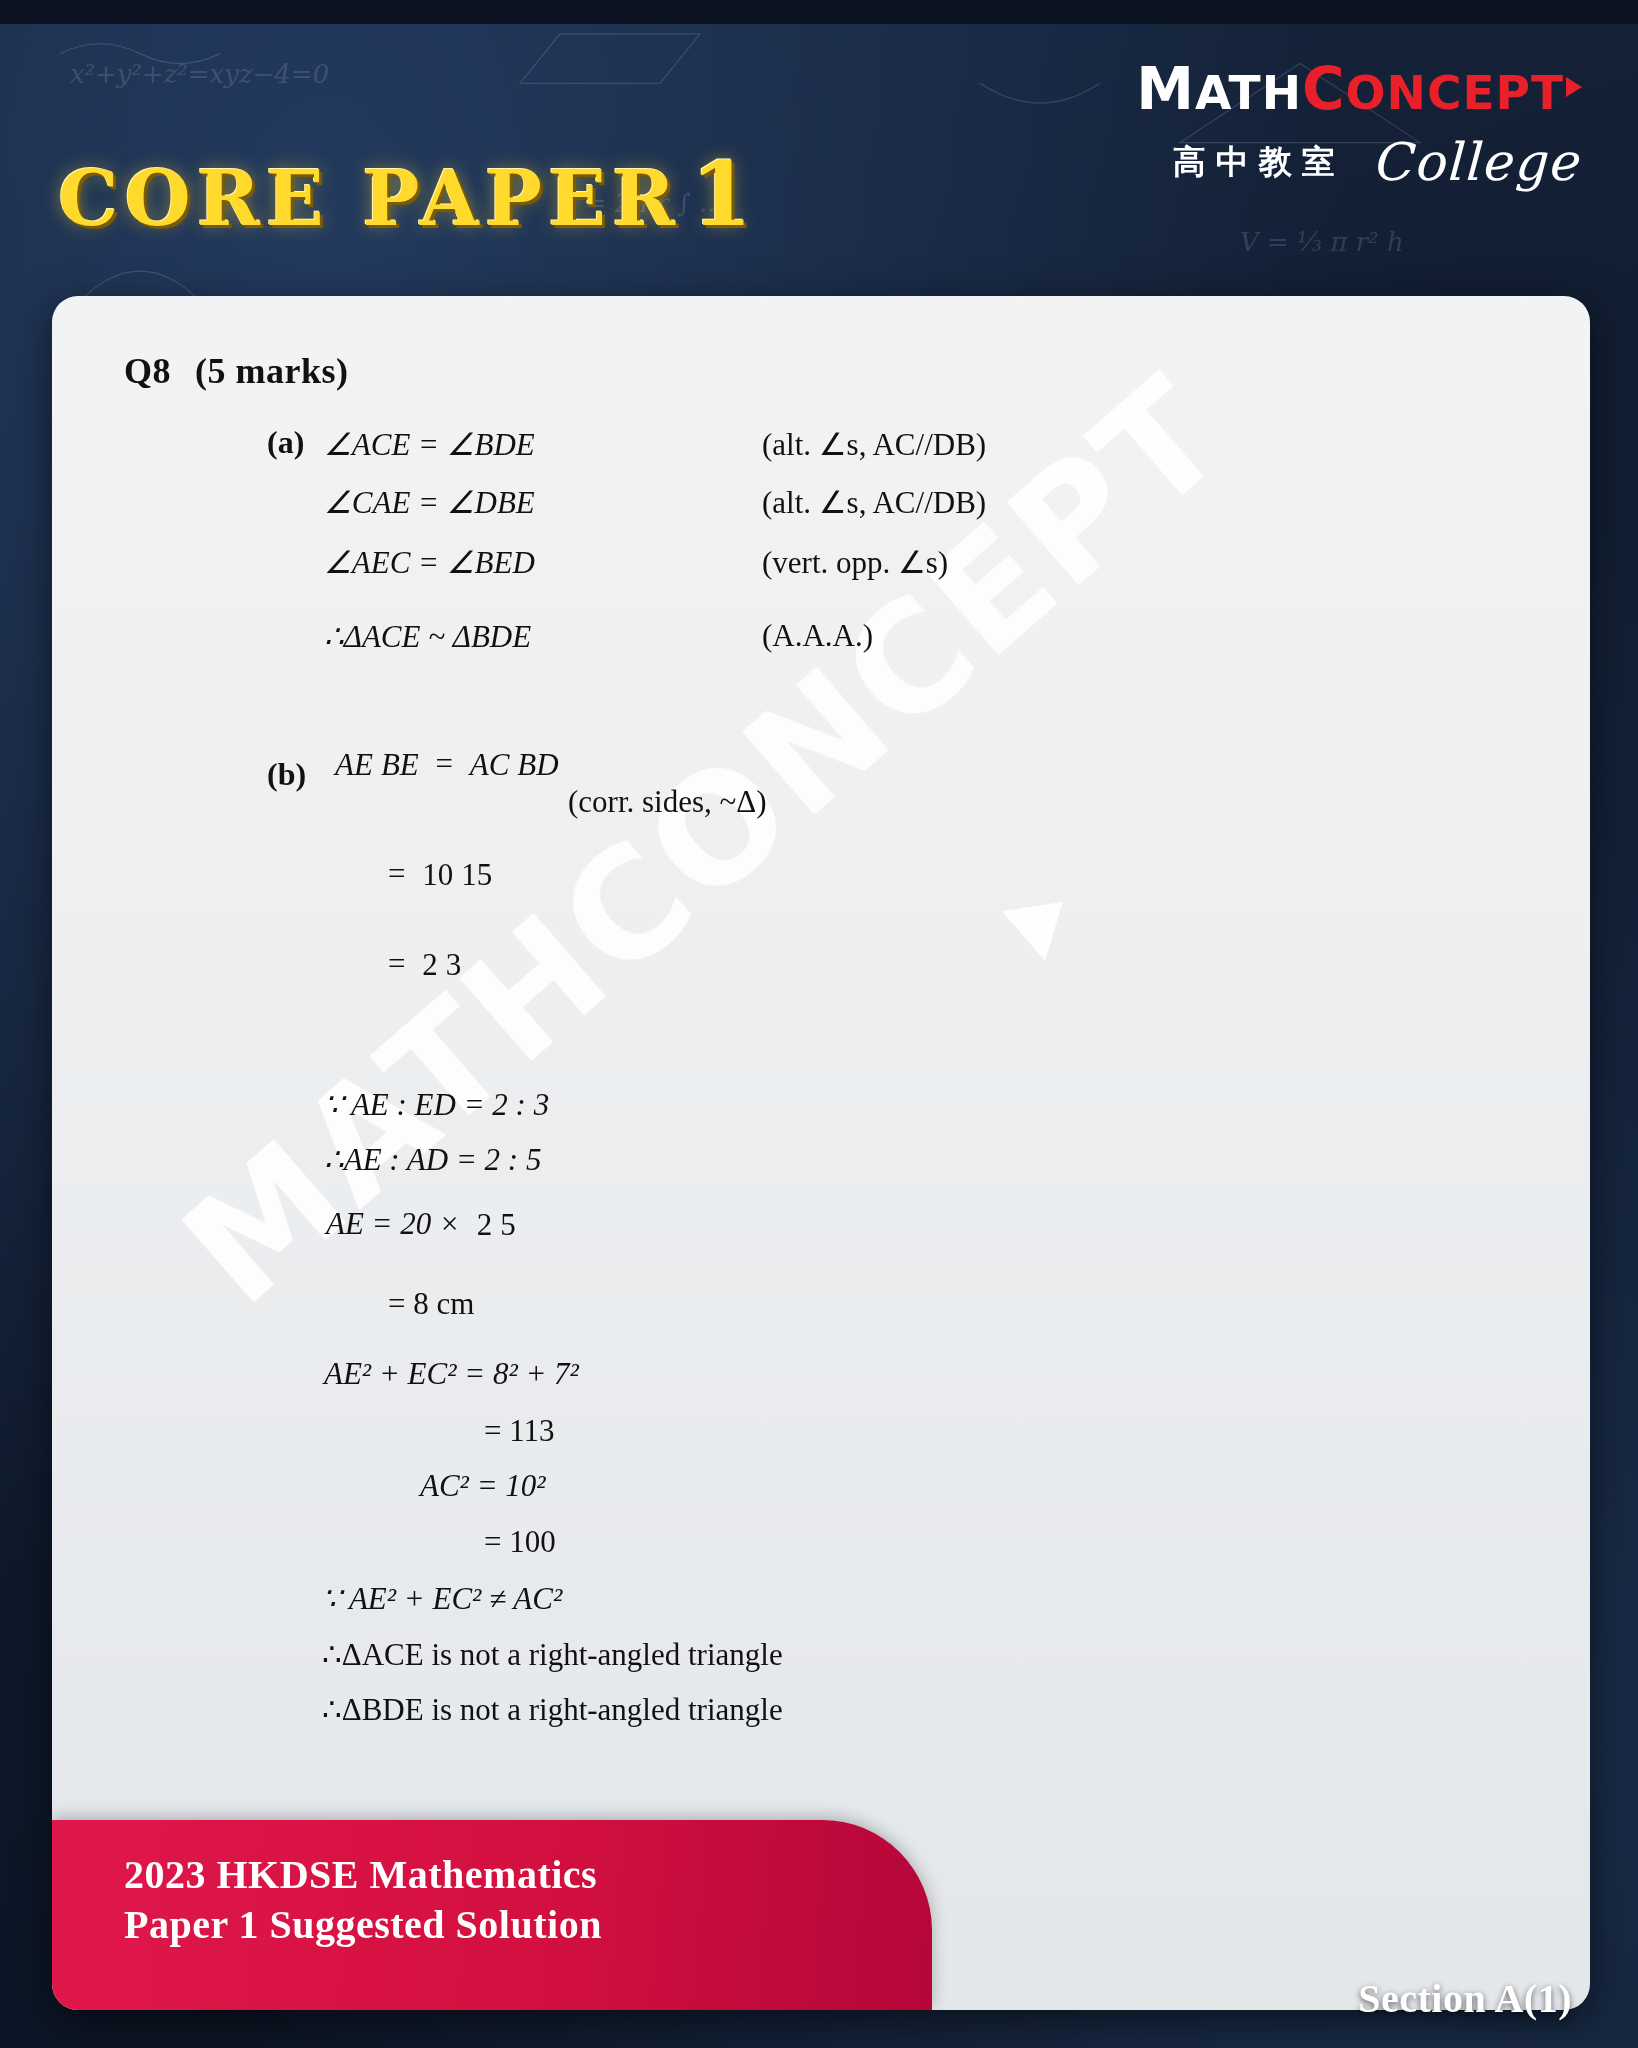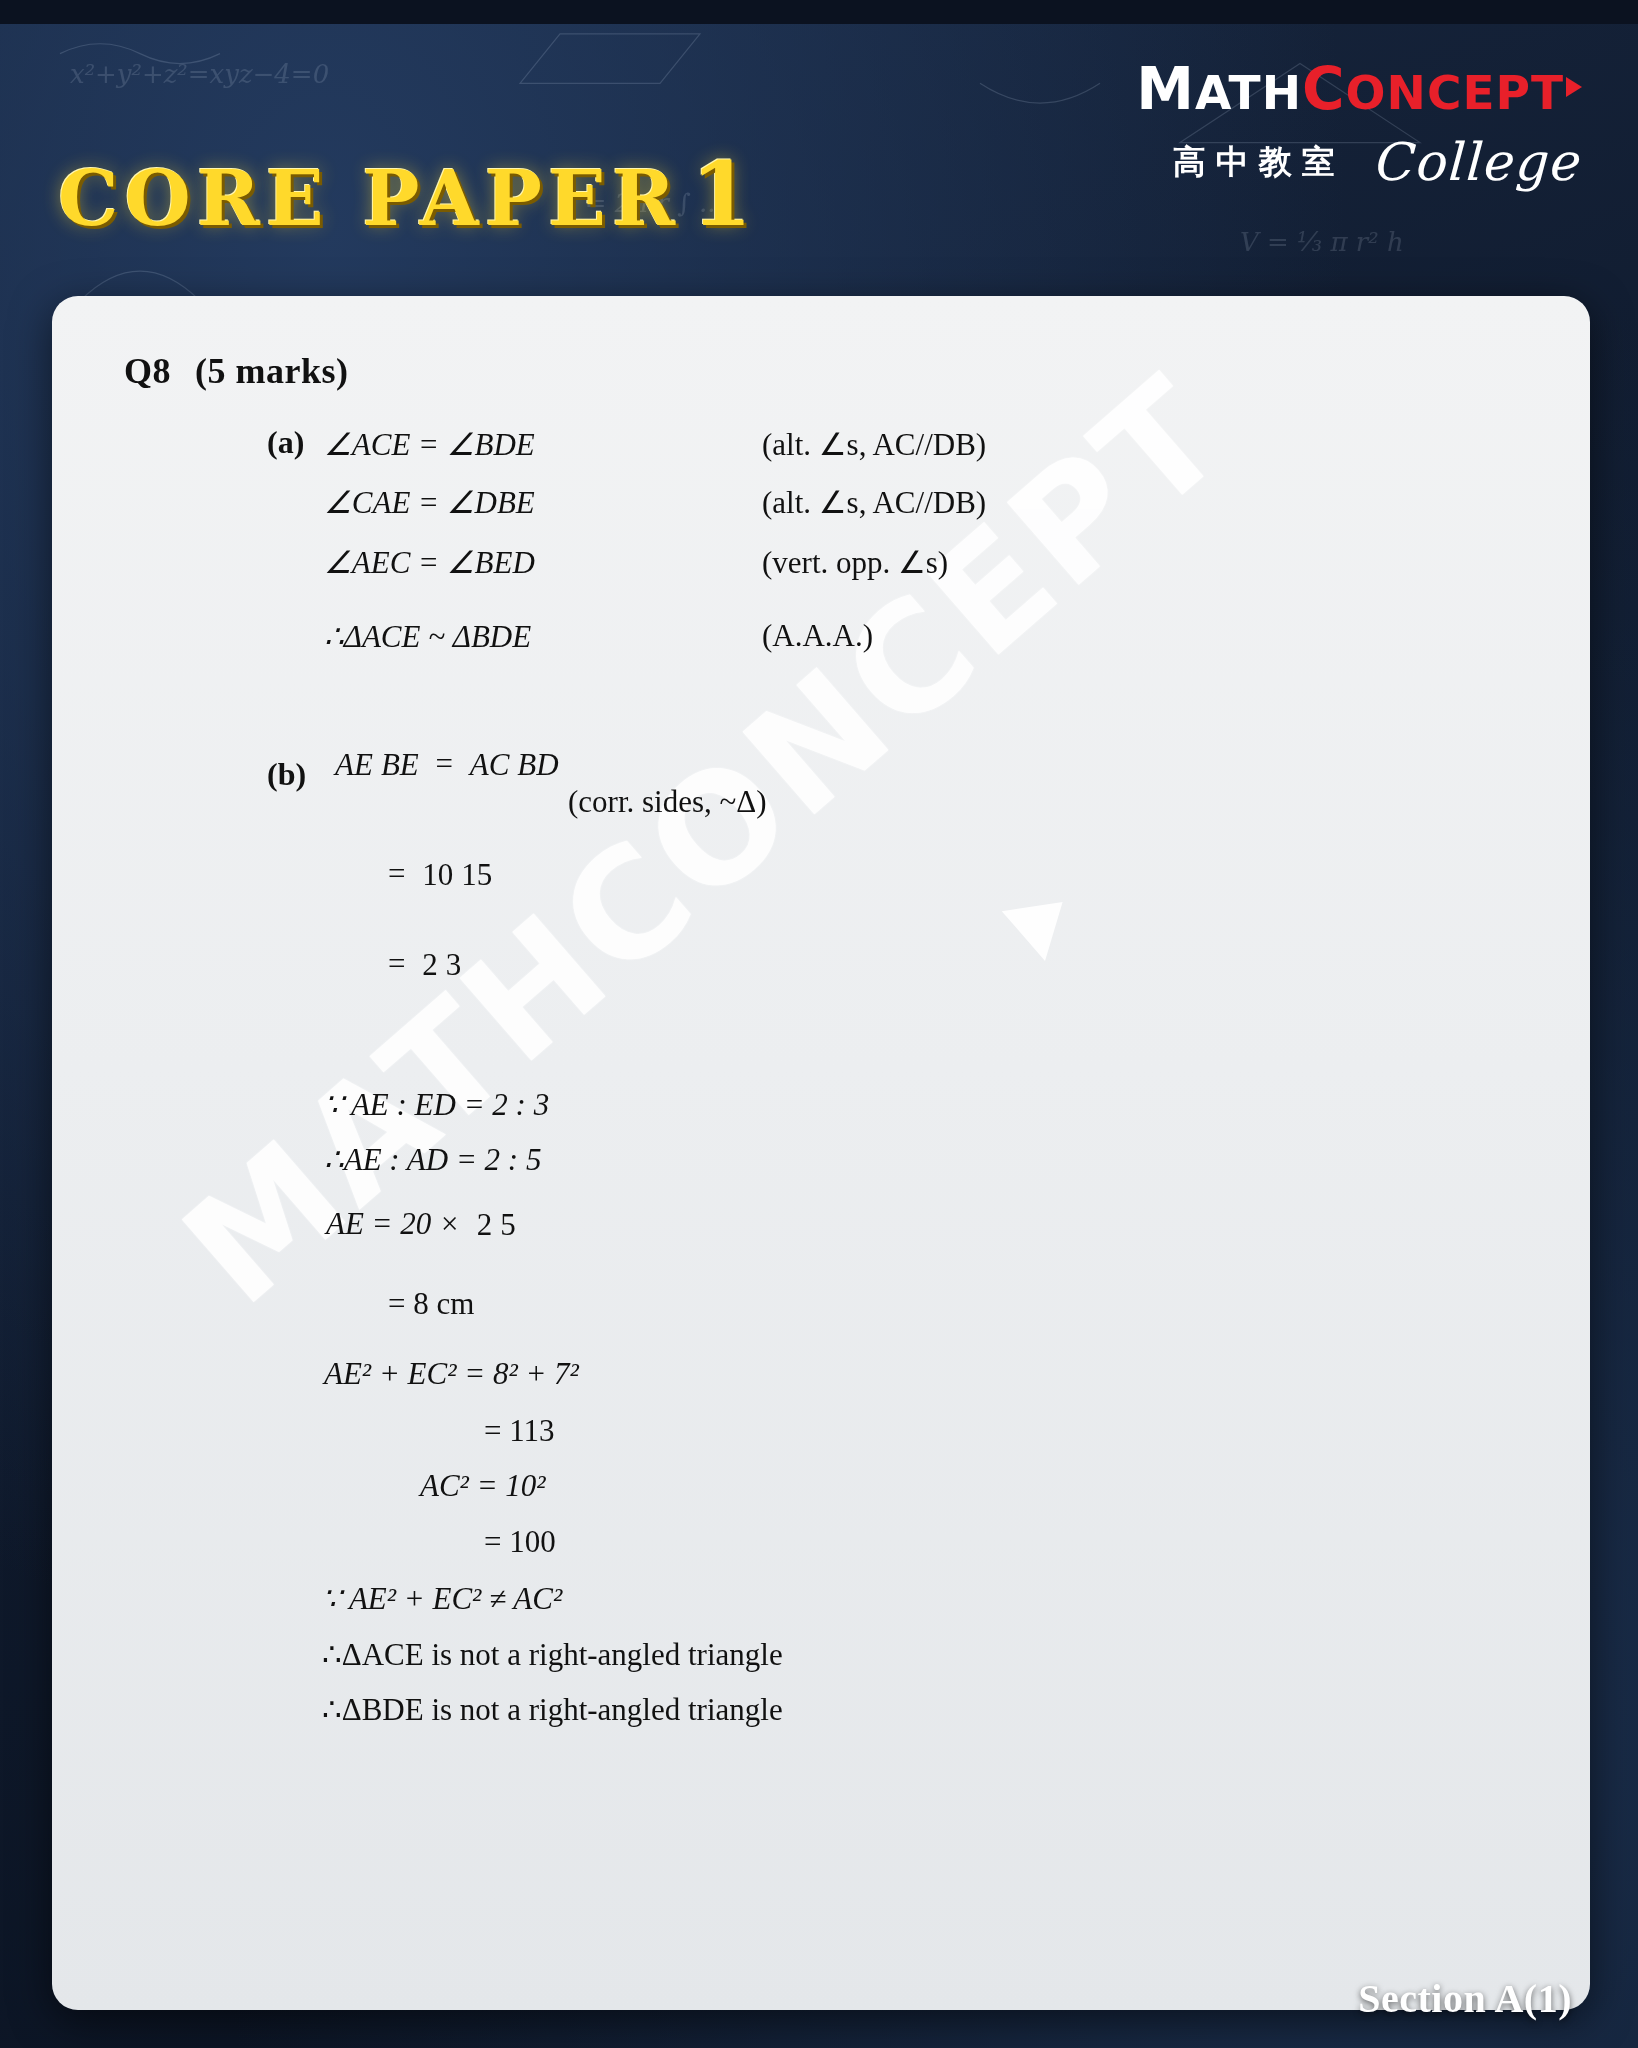--- a/index.html
+++ b/index.html
@@ -392,17 +392,23 @@
       <div class="line" style="left:432px; top:1117px;">= 113</div>
       <div class="line ital" style="left:368px; top:1172px;">AC² = 10²</div>
       <div class="line" style="left:432px; top:1228px;">= 100</div>
 
       <div class="line ital" style="left:270px; top:1284px;">∵ AE² + EC² ≠ AC²</div>
       <div class="line" style="left:270px; top:1340px;">∴ΔACE is not a right-angled triangle</div>
       <div class="line" style="left:270px; top:1395px;">∴ΔBDE is not a right-angled triangle</div>
 
     </div>
 
+    <div class="footer-banner">
+      <div class="footer-text">
+        <div>2023 HKDSE Mathematics</div>
+        <div>Paper 1 Suggested Solution</div>
+      </div>
+    </div>
   </div>
 
   <div class="section-label">Section A(1)</div>
 
 </div>
 
 </body></html>

